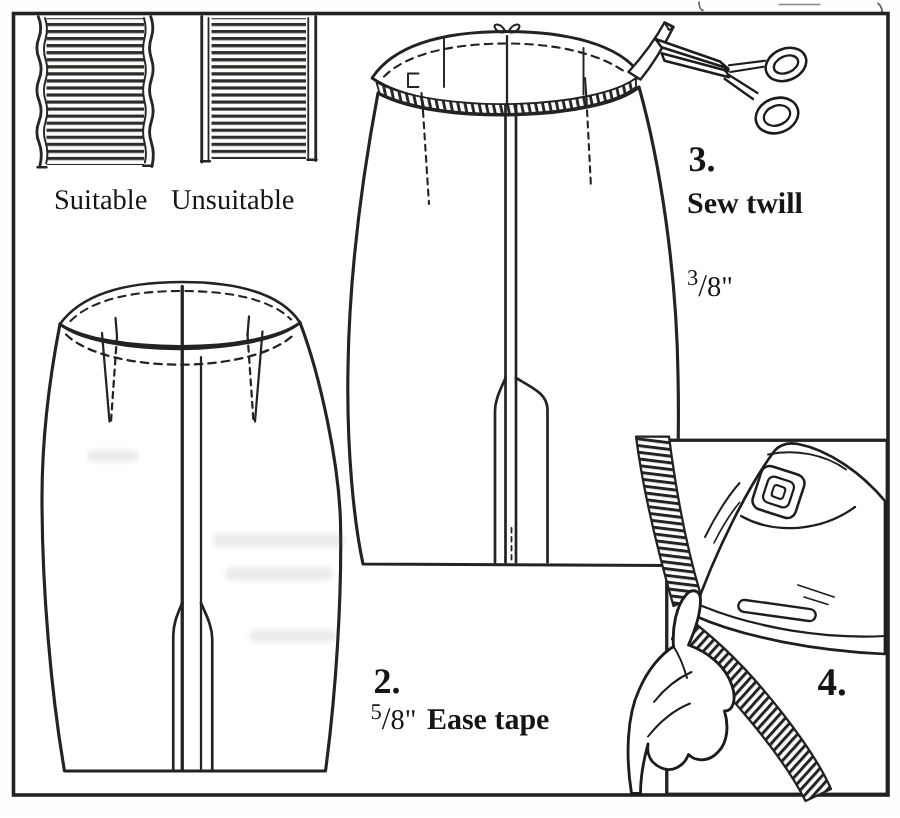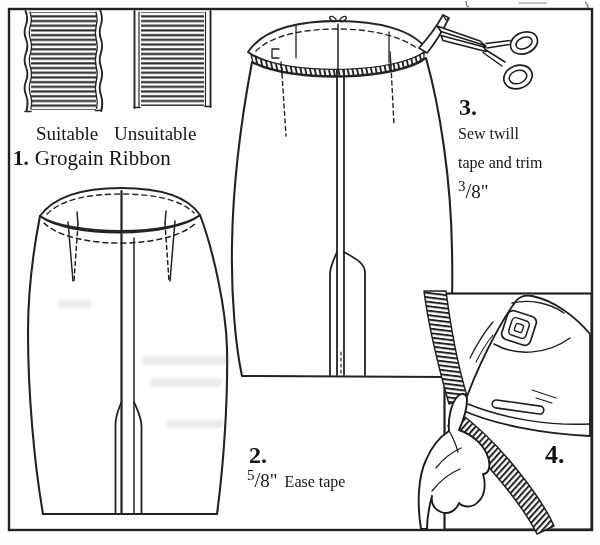--- a/index.html
+++ b/index.html
@@ -4,21 +4,21 @@
 <style>
   html,body{margin:0;padding:0;background:#ffffff;}
   .stage{
     position:relative;width:600px;height:545px;background:#fefefc;
     font-family:"Liberation Serif", serif;color:#151515;overflow:hidden;
   }
   .stage svg{position:absolute;left:0;top:0;}
   .txt{position:absolute;white-space:nowrap;line-height:1;}
   .cap{font-size:19px;}
   .t21{font-size:21px;}
-  .t23{font-size:16px;}
+  .t23{font-size:20px;font-weight:bold;}
   .bold{font-weight:bold;}
   .n24{font-size:24px;font-weight:bold;}
   .n26{font-size:26px;font-weight:bold;}
   .sp{display:inline-block;width:6px;}
   .fnum{font-size:15px;vertical-align:7px;}
   .fsl{font-size:21px;}
   .fden{font-size:19px;}
   .funit{font-size:19px;letter-spacing:-1px;}
   .gap6{display:inline-block;width:8px;}
 </style>
@@ -193,25 +193,23 @@
       <path d="M 449,431 C 453,437 456,445 458,452" stroke-width="1.3" fill="none"></path>
       <path d="M 436,468 C 443,459 452,452 461,448" stroke-width="1.3" fill="none"></path>
       <path d="M 432,491 C 440,481 450,473 460,469" stroke-width="1.3" fill="none"></path>
     </g>
   </g>
 </svg>
 
 <div class="txt cap" style="left:36px;top:124px">Suitable</div>
 <div class="txt cap" style="left:114px;top:124px">Unsuitable</div>
 
-<div class="txt t21" style="left:13px;top:148px"><span class="bold">1.</span><span class="sp"></span><span>Grogain Ribbon</span></div>
 
 <div class="txt n24" style="left:459px;top:95px">3.</div>
 <div class="txt t23" style="left:458px;top:126px">Sew twill</div>
-<div class="txt t23" style="left:458px;top:155px">tape and trim</div>
 <div class="txt" style="left:458px;top:179px"><span class="fnum">3</span><span class="fsl">/</span><span class="fden">8</span><span class="funit">"</span></div>
 
 <div class="txt n24" style="left:249px;top:443px">2.</div>
 <div class="txt" style="left:247px;top:468px"><span class="fnum">5</span><span class="fsl">/</span><span class="fden">8</span><span class="funit">"</span><span class="gap6"></span><span class="t23">Ease tape</span></div>
 
 <div class="txt n26" style="left:545px;top:442px">4.</div>
 
 </div>
 
 </body></html>

